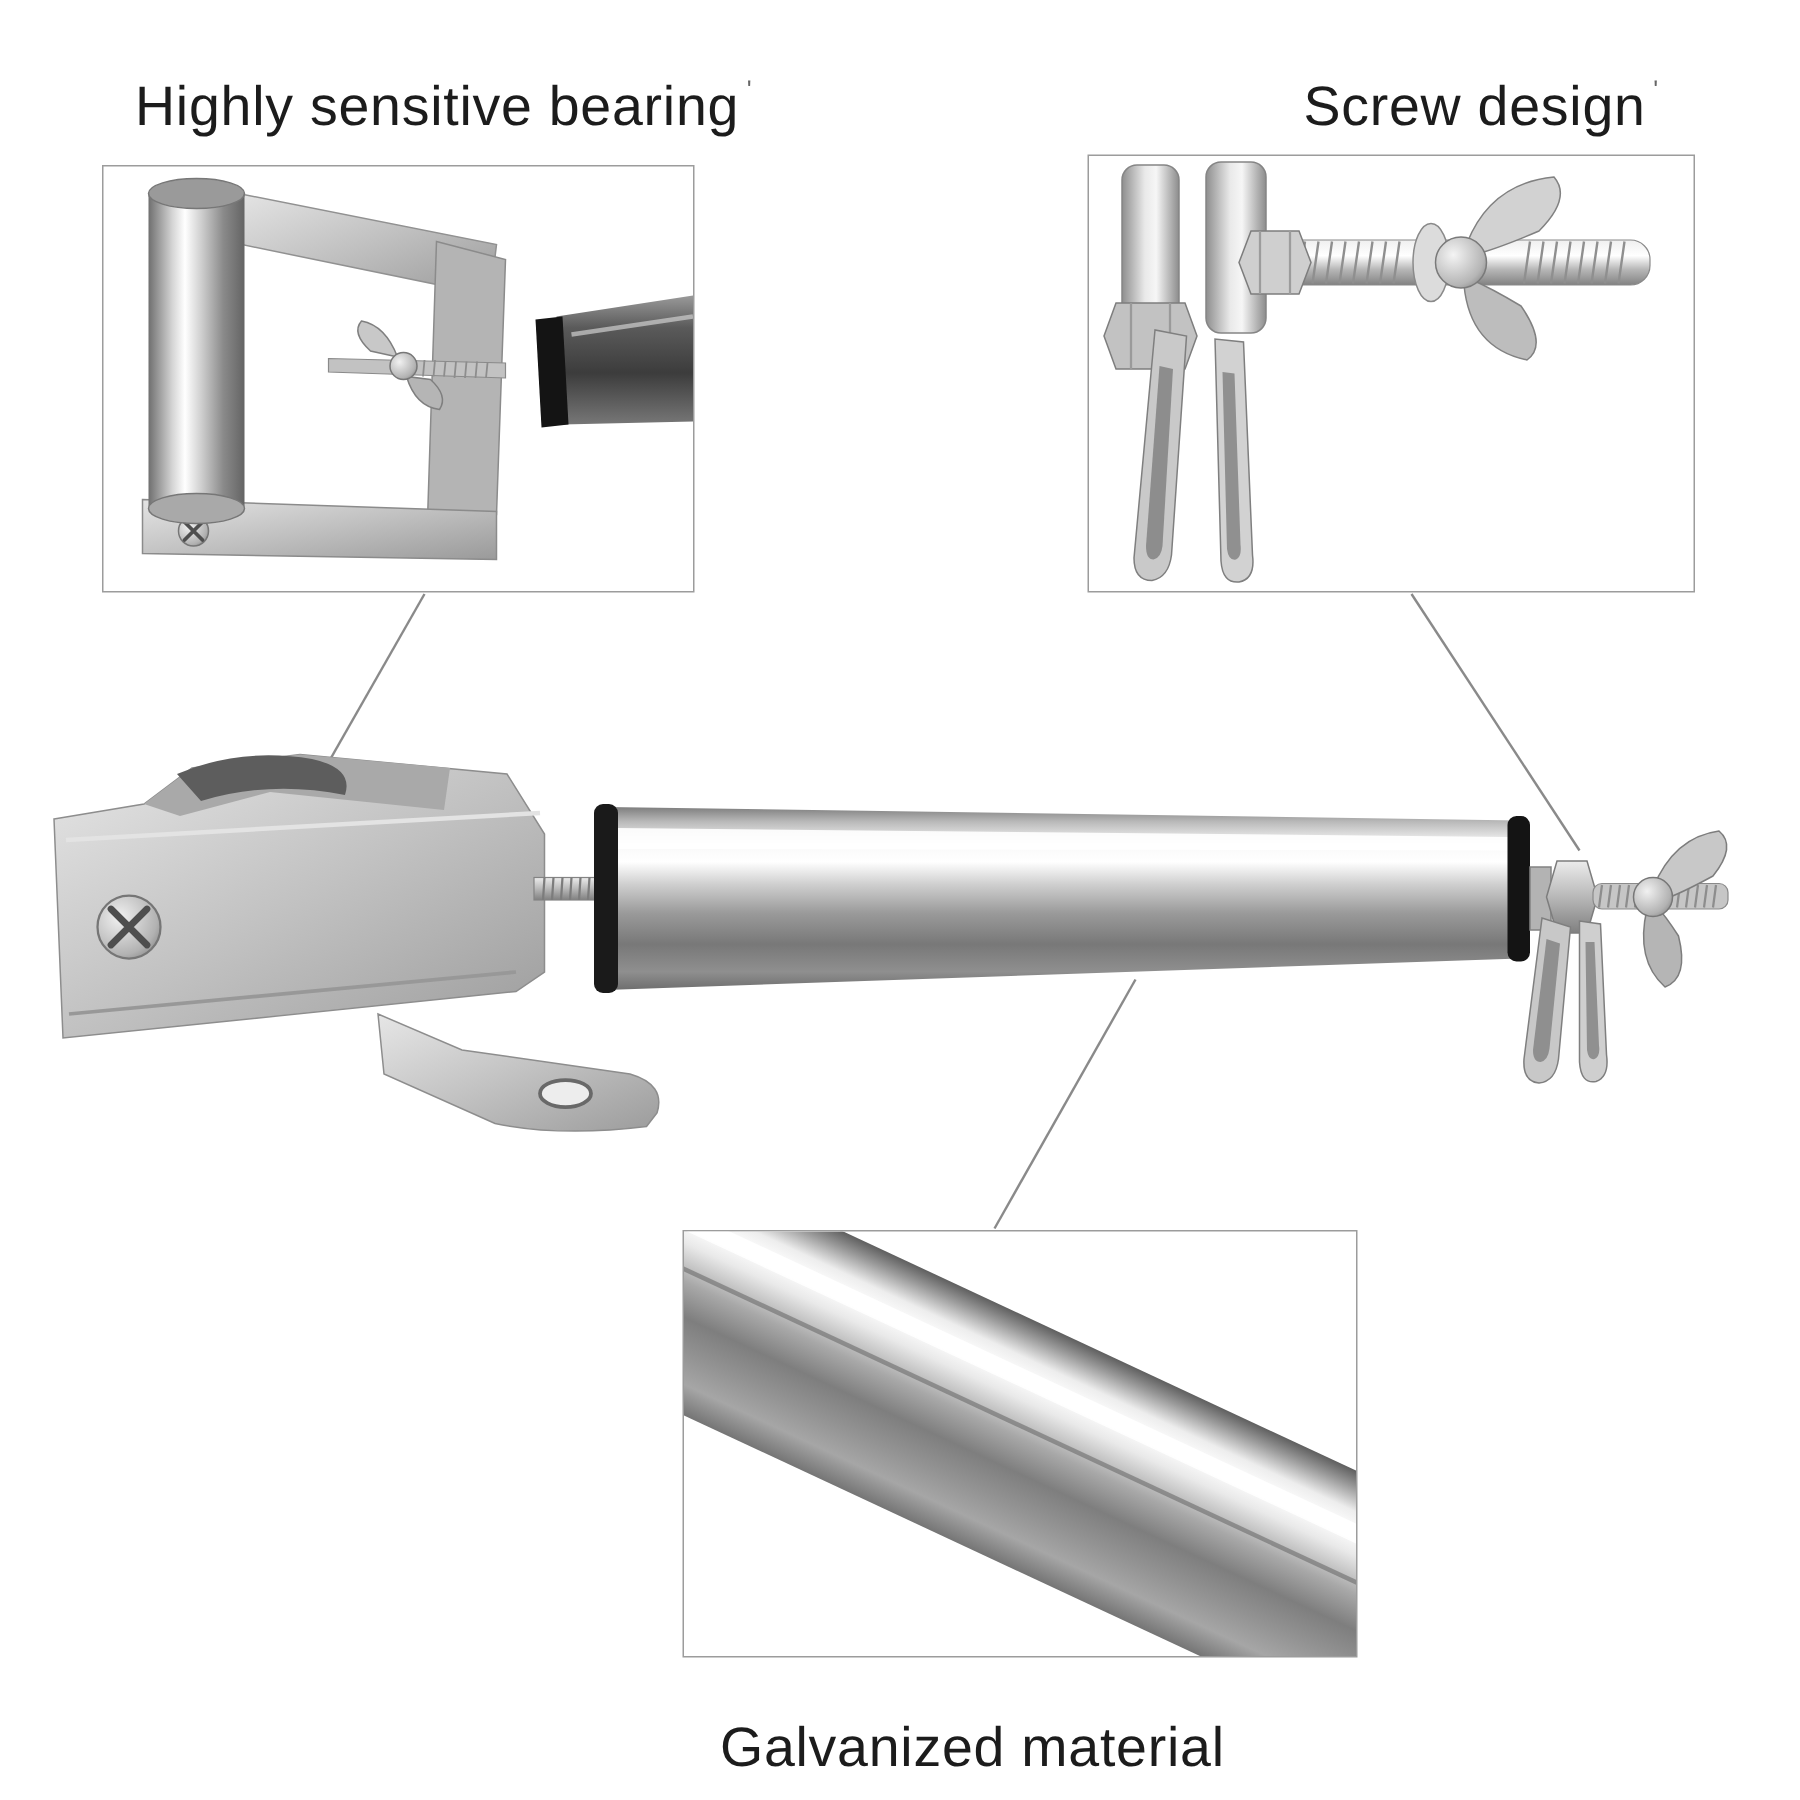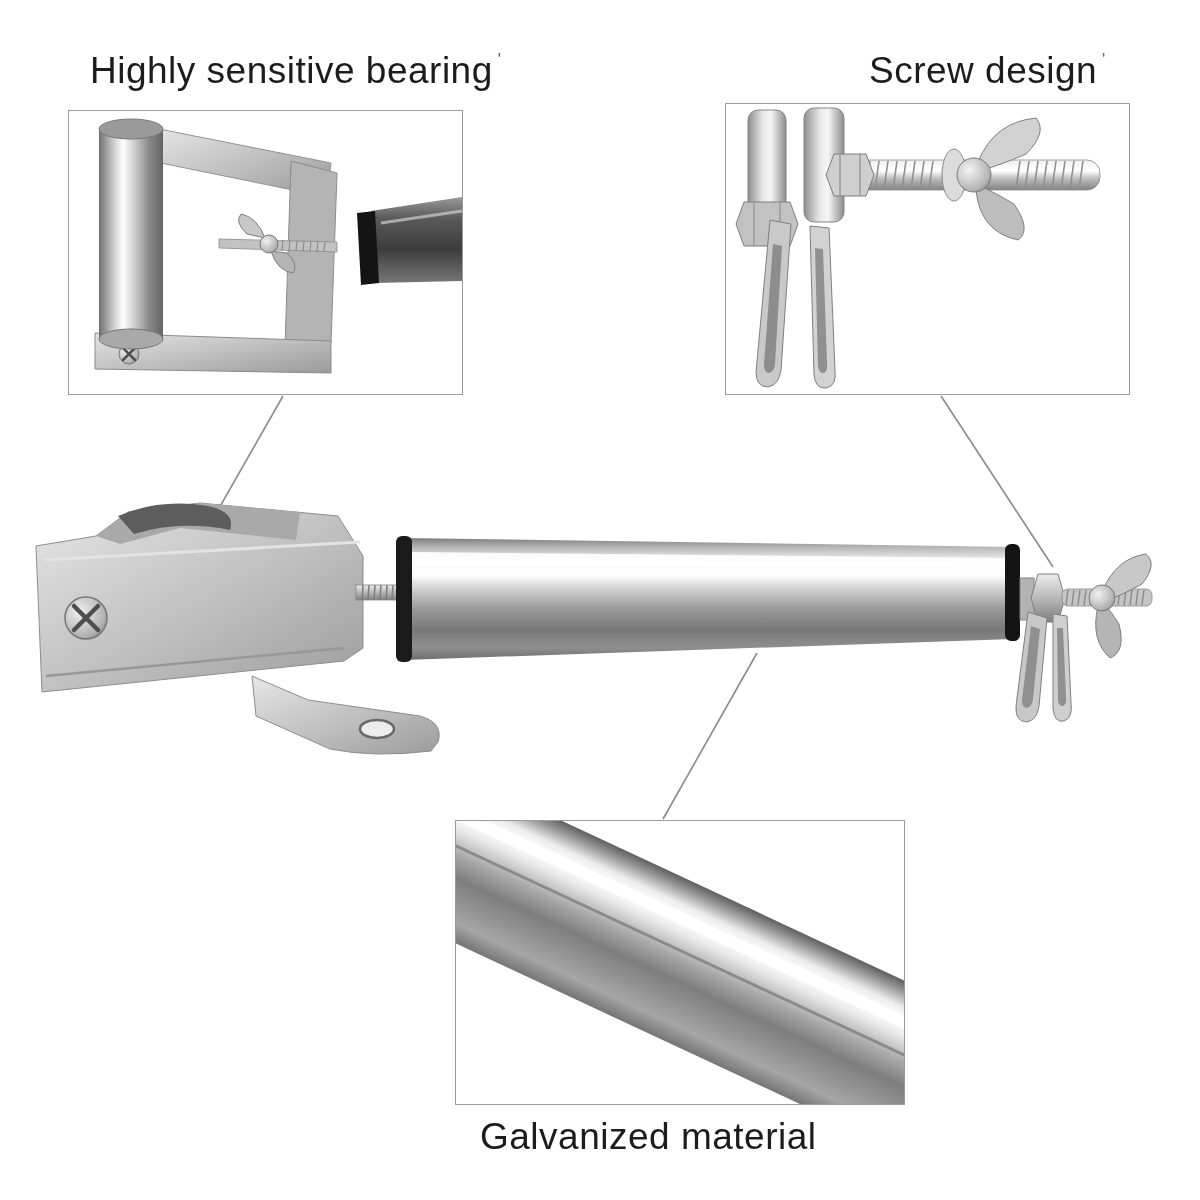--- a/index.html
+++ b/index.html
@@ -22,21 +22,21 @@
     white-space: nowrap;
   }
   .label .tick {
     font-size: 17px;
     color: #666;
     vertical-align: top;
     margin-left: 5px;
   }
   .label-bearing  { left: 90px;  top: 50px; }
   .label-screw    { left: 822px; top: 50px; margin-left: 47px; }
-  .label-material { left: 480px; top: 1116px; text-align: right; }
+  .label-material { left: 480px; top: 1144px; text-align: right; }
   .inset {
     position: absolute;
     border: 1px solid #9c9c9c;
     background: #ffffff;
     overflow: hidden;
   }
   .inset-bearing  { left: 68px;  top: 110px; width: 395px; height: 285px; }
   .inset-screw    { left: 725px; top: 103px; width: 405px; height: 292px; }
   .inset-material { left: 455px; top: 820px; width: 450px; height: 285px; }
   .main-art { position: absolute; left: 0; top: 0; }

